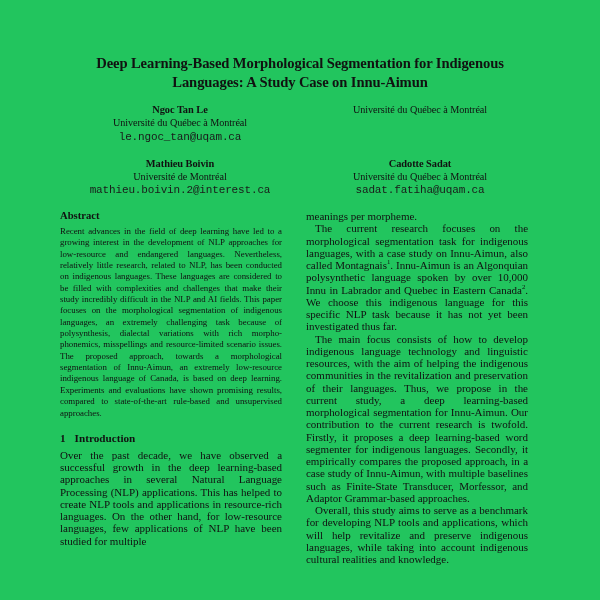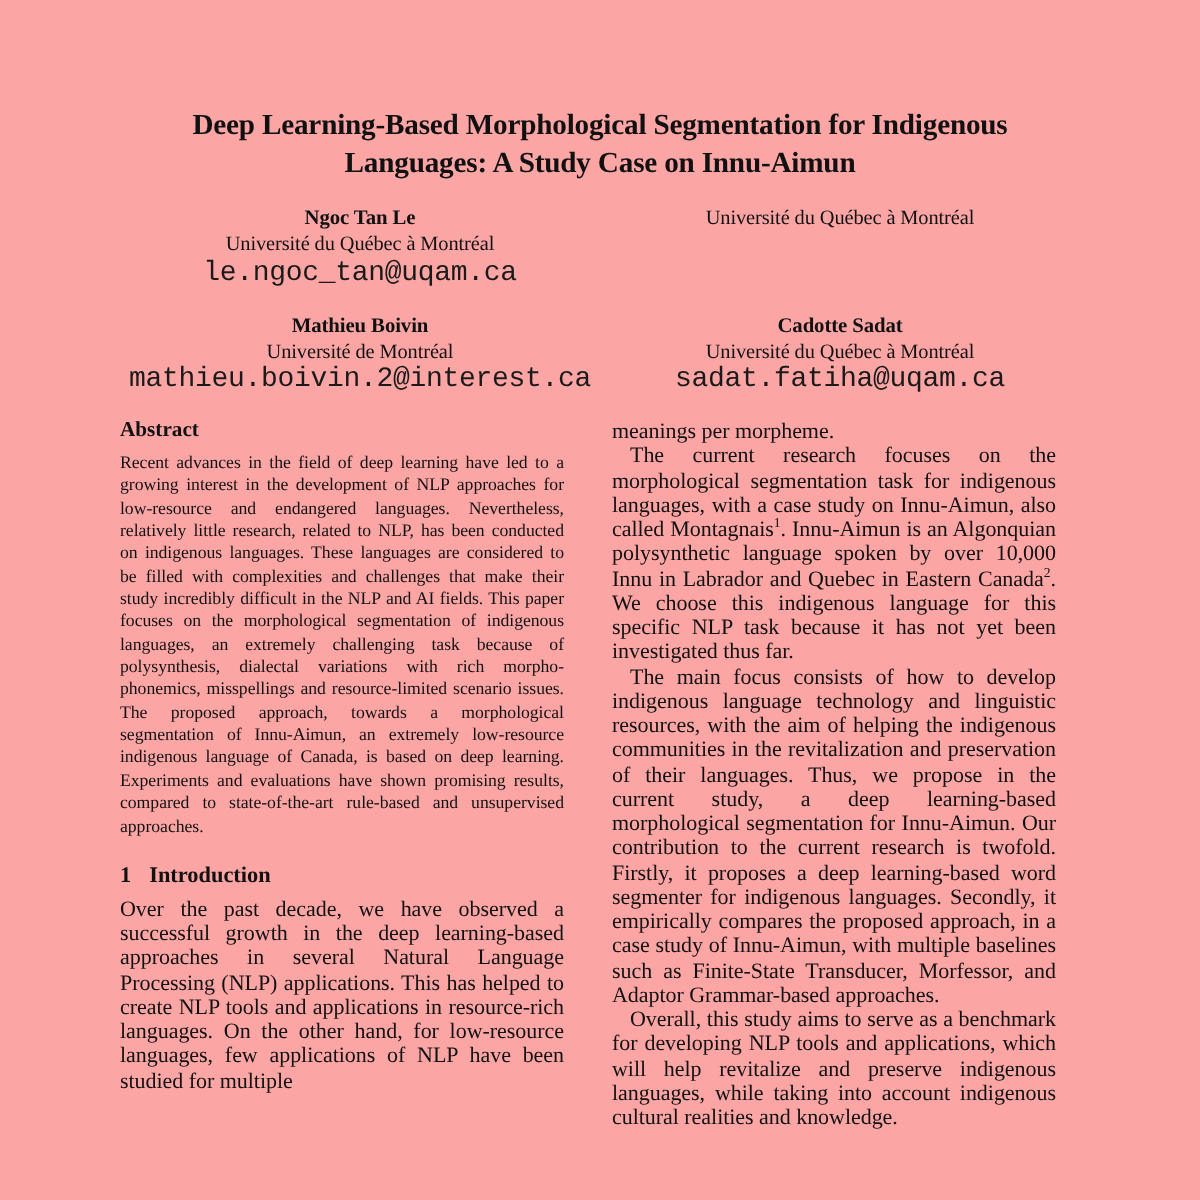--- a/index.html
+++ b/index.html
@@ -11,21 +11,21 @@
     width: 600px;
     height: 600px;
     overflow: hidden;
     font-family: "Liberation Serif", "DejaVu Serif", serif;
     color: #111111;
   }
   .page {
     position: relative;
     width: 600px;
     height: 600px;
-    background: #fca5a5;
+    background: #22c55e;
     overflow: hidden;
     box-sizing: border-box;
     padding: 0 60px;
   }
   
   .title {
     margin: 0;
     padding-top: 54px;
     font-size: 14.6px;
     line-height: 19px;
@@ -56,21 +56,21 @@
     line-height: 13px;
     letter-spacing: -0.05px;
   }
   .author-affil {
     font-size: 10.2px;
     line-height: 13.5px;
     letter-spacing: -0.05px;
   }
   .author-email {
     font-family: "Liberation Mono", "DejaVu Sans Mono", monospace;
-    font-size: 14px;
+    font-size: 11px;
     line-height: 14px;
     color: #1a1a1a;
     letter-spacing: -0.15px;
     white-space: nowrap;
   }
   
   .columns {
     display: flex;
     margin-top: 13px;
     gap: 24px;

